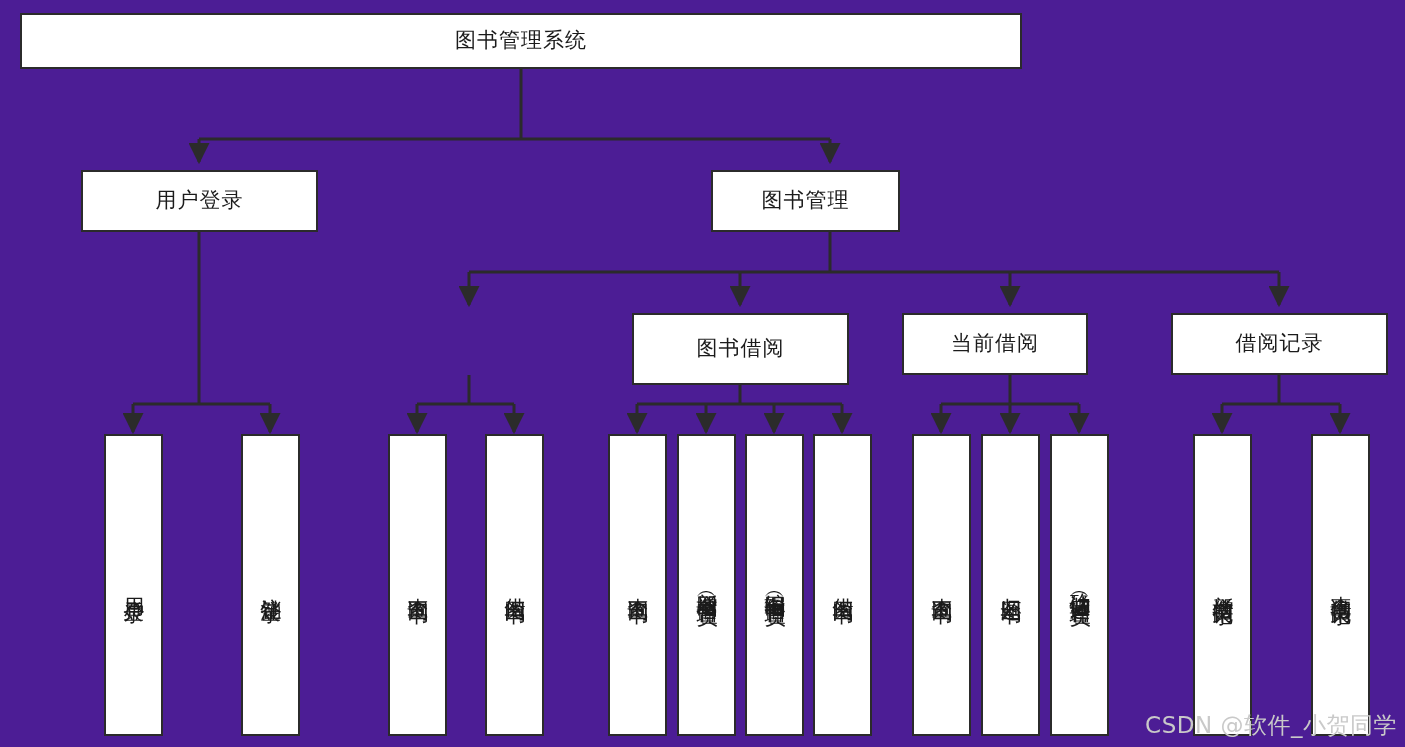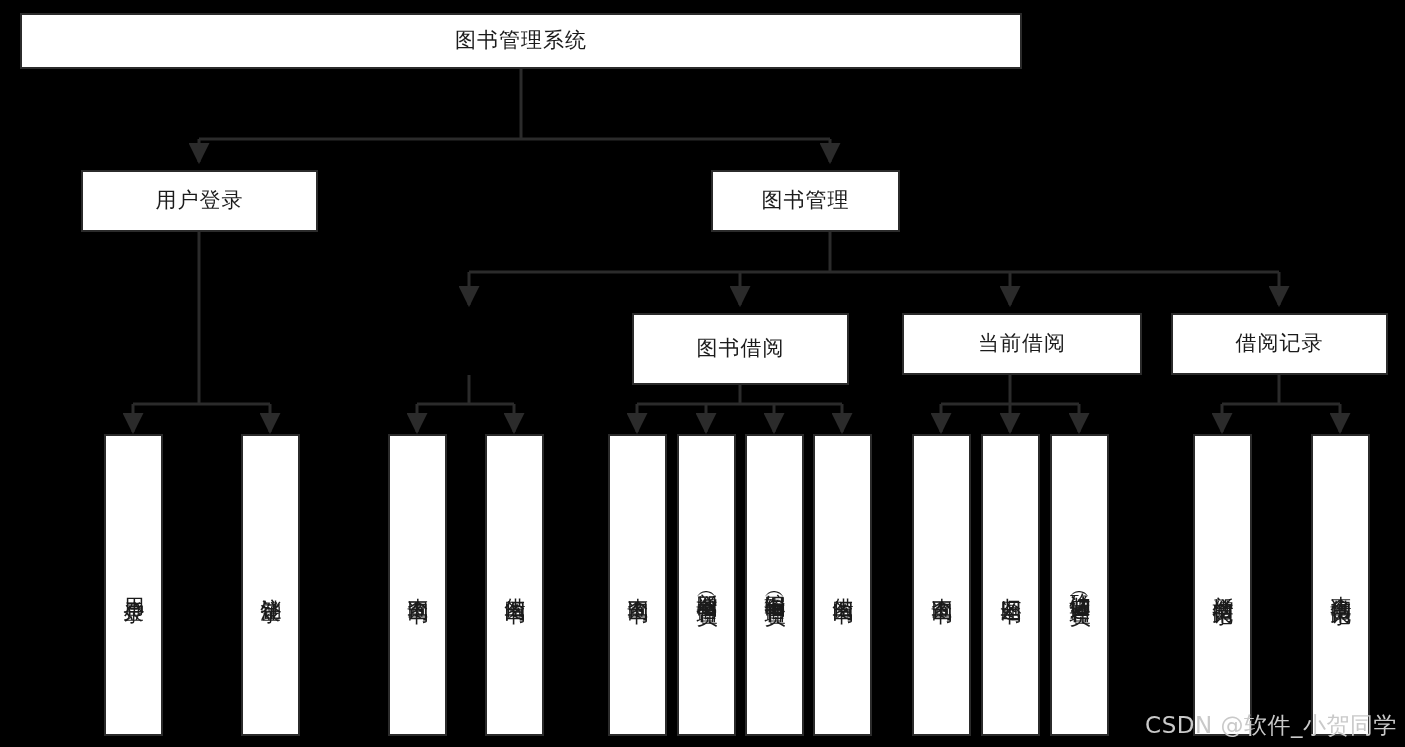--- a/index.html
+++ b/index.html
@@ -7,21 +7,21 @@
     padding: 0;
     background: #ffffff;
   }
   body {
     font-family: "DejaVu Sans", "Liberation Sans", sans-serif;
   }
   #canvas {
     position: relative;
     width: 1405px;
     height: 747px;
-    background: #000000;
+    background: #4c1d95;
     overflow: hidden;
   }
   svg#wires {
     position: absolute;
     left: 0;
     top: 0;
     width: 1405px;
     height: 747px;
     pointer-events: none;
   }
@@ -127,21 +127,21 @@
   <div class="node horiz" style="left:81px; top:170px; width:237px; height:62px;">
     <span>用户登录</span>
   </div>
   <div class="node horiz" style="left:711px; top:170px; width:189px; height:62px;">
     <span>图书管理</span>
   </div>
 
   <div class="node horiz" style="left:632px; top:313px; width:217px; height:72px;font-family:Liberation Serif, serif;">
     <span>图书借阅</span>
   </div>
-  <div class="node horiz" style="left:902px; top:313px; width:240px; height:62px;">
+  <div class="node horiz" style="left:902px; top:313px; width:186px; height:62px;">
     <span>当前借阅</span>
   </div>
   <div class="node horiz" style="left:1171px; top:313px; width:217px; height:62px;">
     <span>借阅记录</span>
   </div>
 
   <div class="node vert" style="left:104px; top:434px; width:59px; height:302px;">
     <span>用户登录</span>
   </div>
   <div class="node vert" style="left:241px; top:434px; width:59px; height:302px;">

